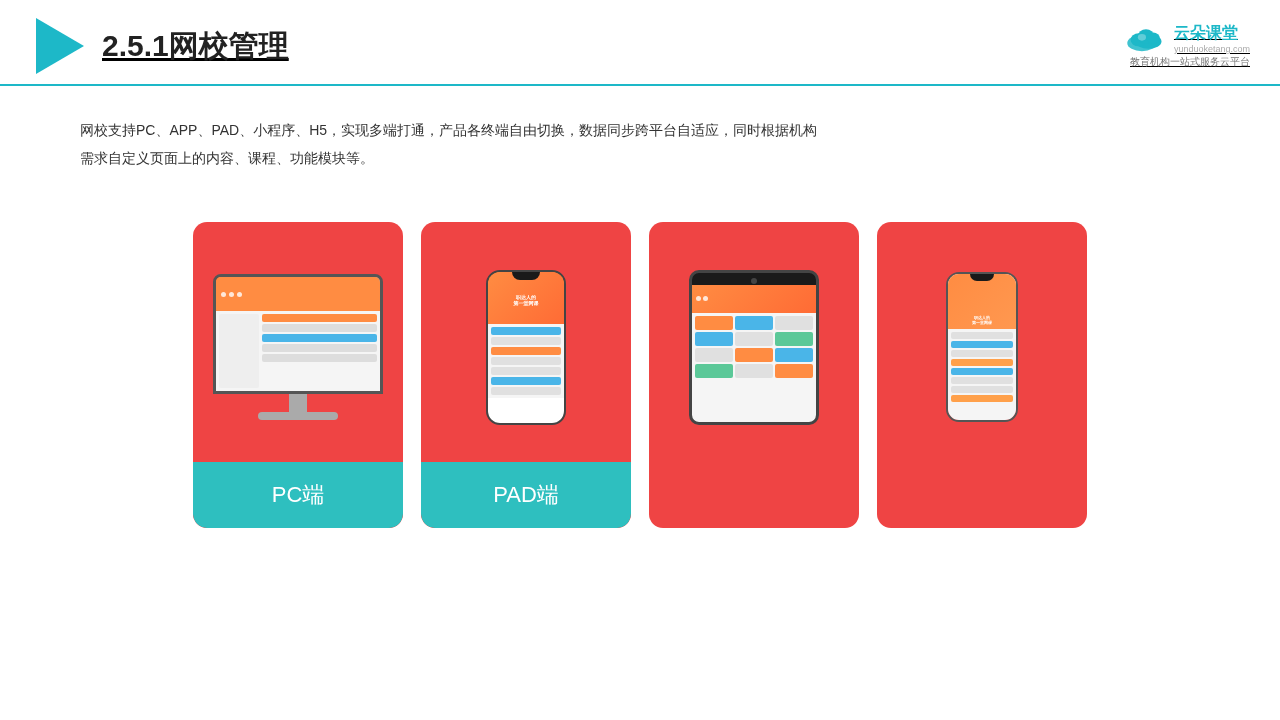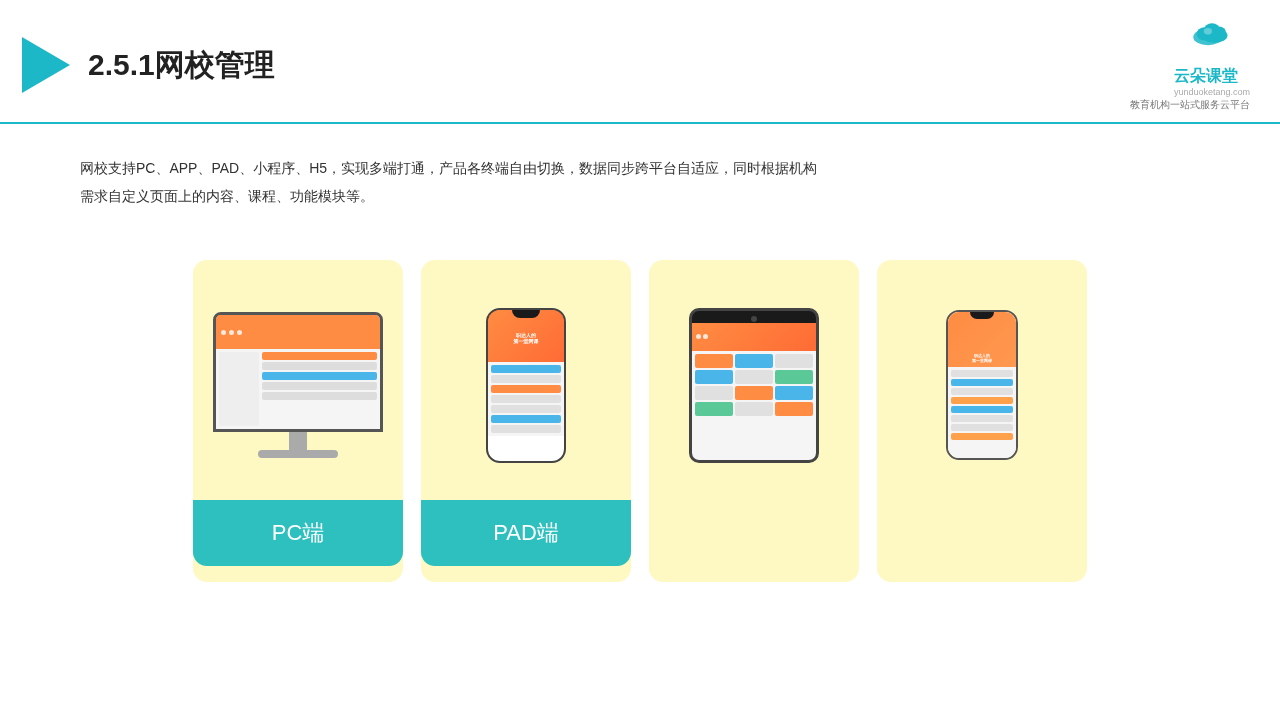--- a/index.html
+++ b/index.html
@@ -9,22 +9,23 @@
       background: #fff;
       font-family: 'Microsoft YaHei', 'PingFang SC', sans-serif;
       overflow: hidden;
     }
 
     
     .header {
       display: flex;
       align-items: center;
       justify-content: space-between;
-      padding: 18px 30px 10px 22px;
+      padding: 18px 30px 10px 36px;
       border-bottom: 2px solid #1db8c8;
+      text-decoration: underline;
     }
     .header-left {
       display: flex;
       align-items: center;
       gap: 18px;
     }
     .play-icon {
       width: 0;
       height: 0;
       border-top: 28px solid transparent;
@@ -48,28 +49,28 @@
     
     .cards-container {
       display: flex;
       justify-content: center;
       gap: 18px;
       padding: 30px 50px 30px 50px;
       margin-top: 10px;
     }
 
     .device-card {
-      background: #fef9c3;
+      background: #ef4444;
       border-radius: 14px;
       width: 210px;
       display: flex;
       flex-direction: column;
       align-items: center;
       overflow: hidden;
-      padding-bottom: 16px;
+      padding-bottom: 0;
     }
 
     .device-image-area {
       width: 100%;
       height: 240px;
       display: flex;
       align-items: center;
       justify-content: center;
       padding: 20px 10px 10px 10px;
     }
@@ -343,22 +344,21 @@
 
     
     .logo-right {
       display: flex;
       flex-direction: column;
       align-items: flex-end;
     }
     .logo-top-row {
       display: flex;
       align-items: center;
-      gap: 18px;
-      flex-direction: column;
+      gap: 6px;
     }
     .cloud-icon-svg {
       width: 44px;
       height: 30px;
     }
     .logo-brand {
       display: flex;
       flex-direction: column;
     }
     .logo-brand-main {

